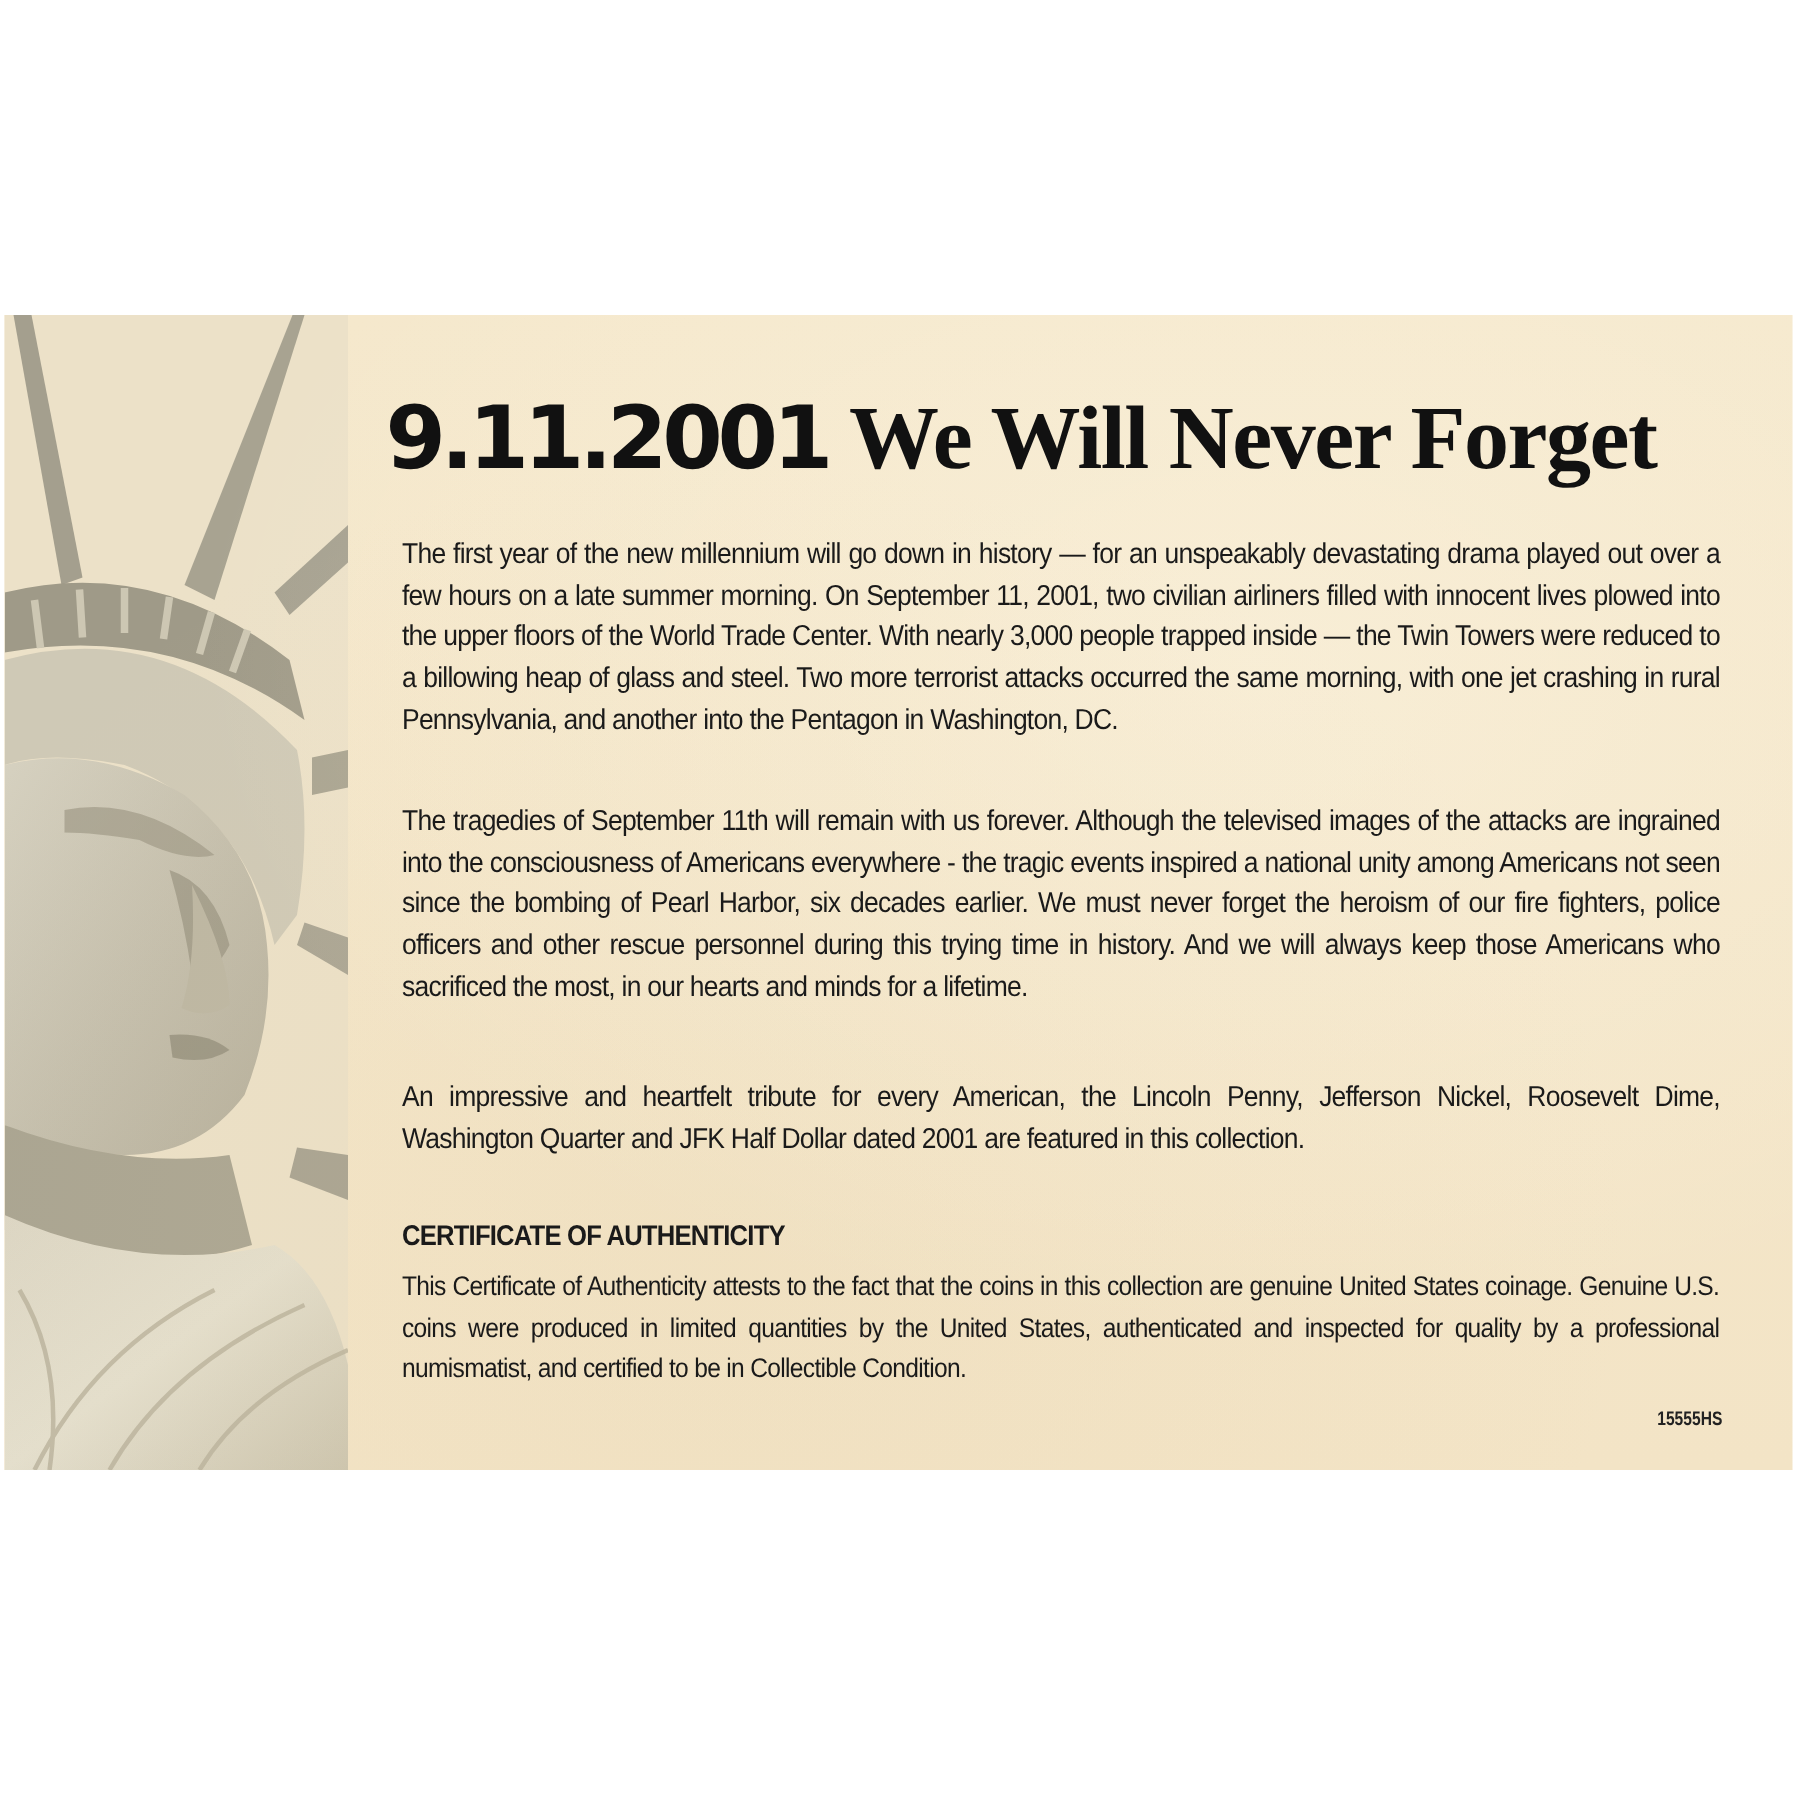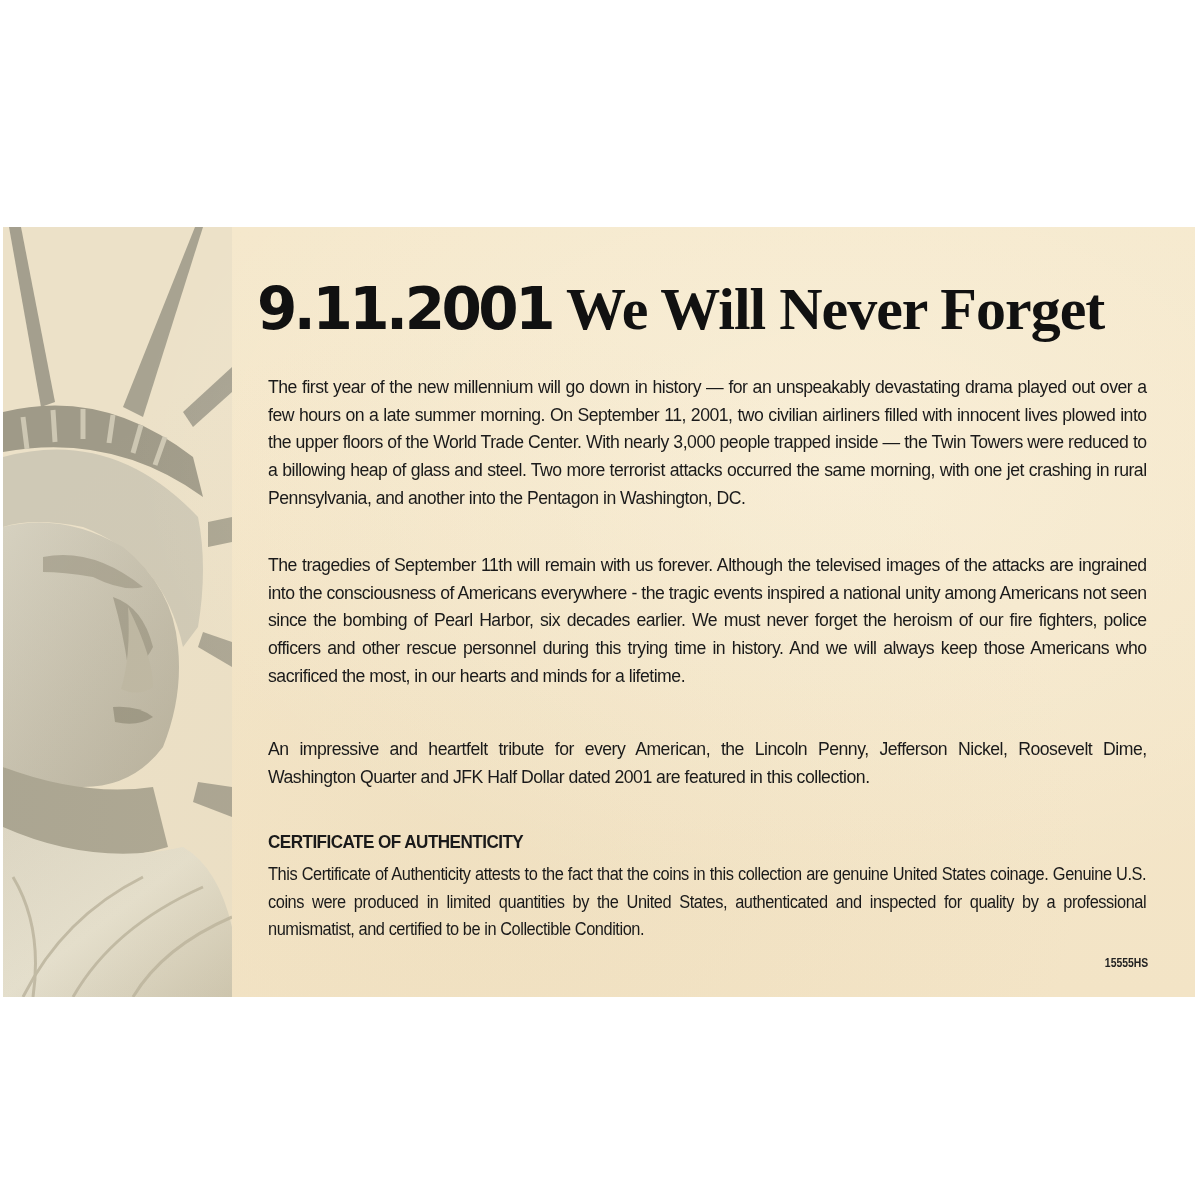--- a/index.html
+++ b/index.html
@@ -2,21 +2,21 @@
 <html><head>
 <meta charset="utf-8">
 <style>
   html, body { margin: 0; padding: 0; }
   body {
     width: 1200px; height: 1200px; background: #ffffff;
     position: relative; overflow: hidden;
     font-family: "Liberation Sans", "DejaVu Sans", sans-serif;
   }
   .card {
-    position: absolute; left: 3px; top: 227px; width: 1192px; height: 770px;
+    position: absolute; left: 3px; top: 210px; width: 1192px; height: 770px;
     background: linear-gradient(180deg, #f5e8cc 0%, #f4e6c9 50%, #f3e4c6 100%);
     overflow: hidden;
   }
   .card::after {
     content: ""; position: absolute; inset: 0; pointer-events: none;
     background:
       radial-gradient(ellipse at 70% 30%, rgba(255,250,235,0.35), rgba(255,250,235,0) 60%),
       radial-gradient(ellipse at 40% 80%, rgba(225,205,165,0.18), rgba(225,205,165,0) 60%);
   }
   .statue-panel {

